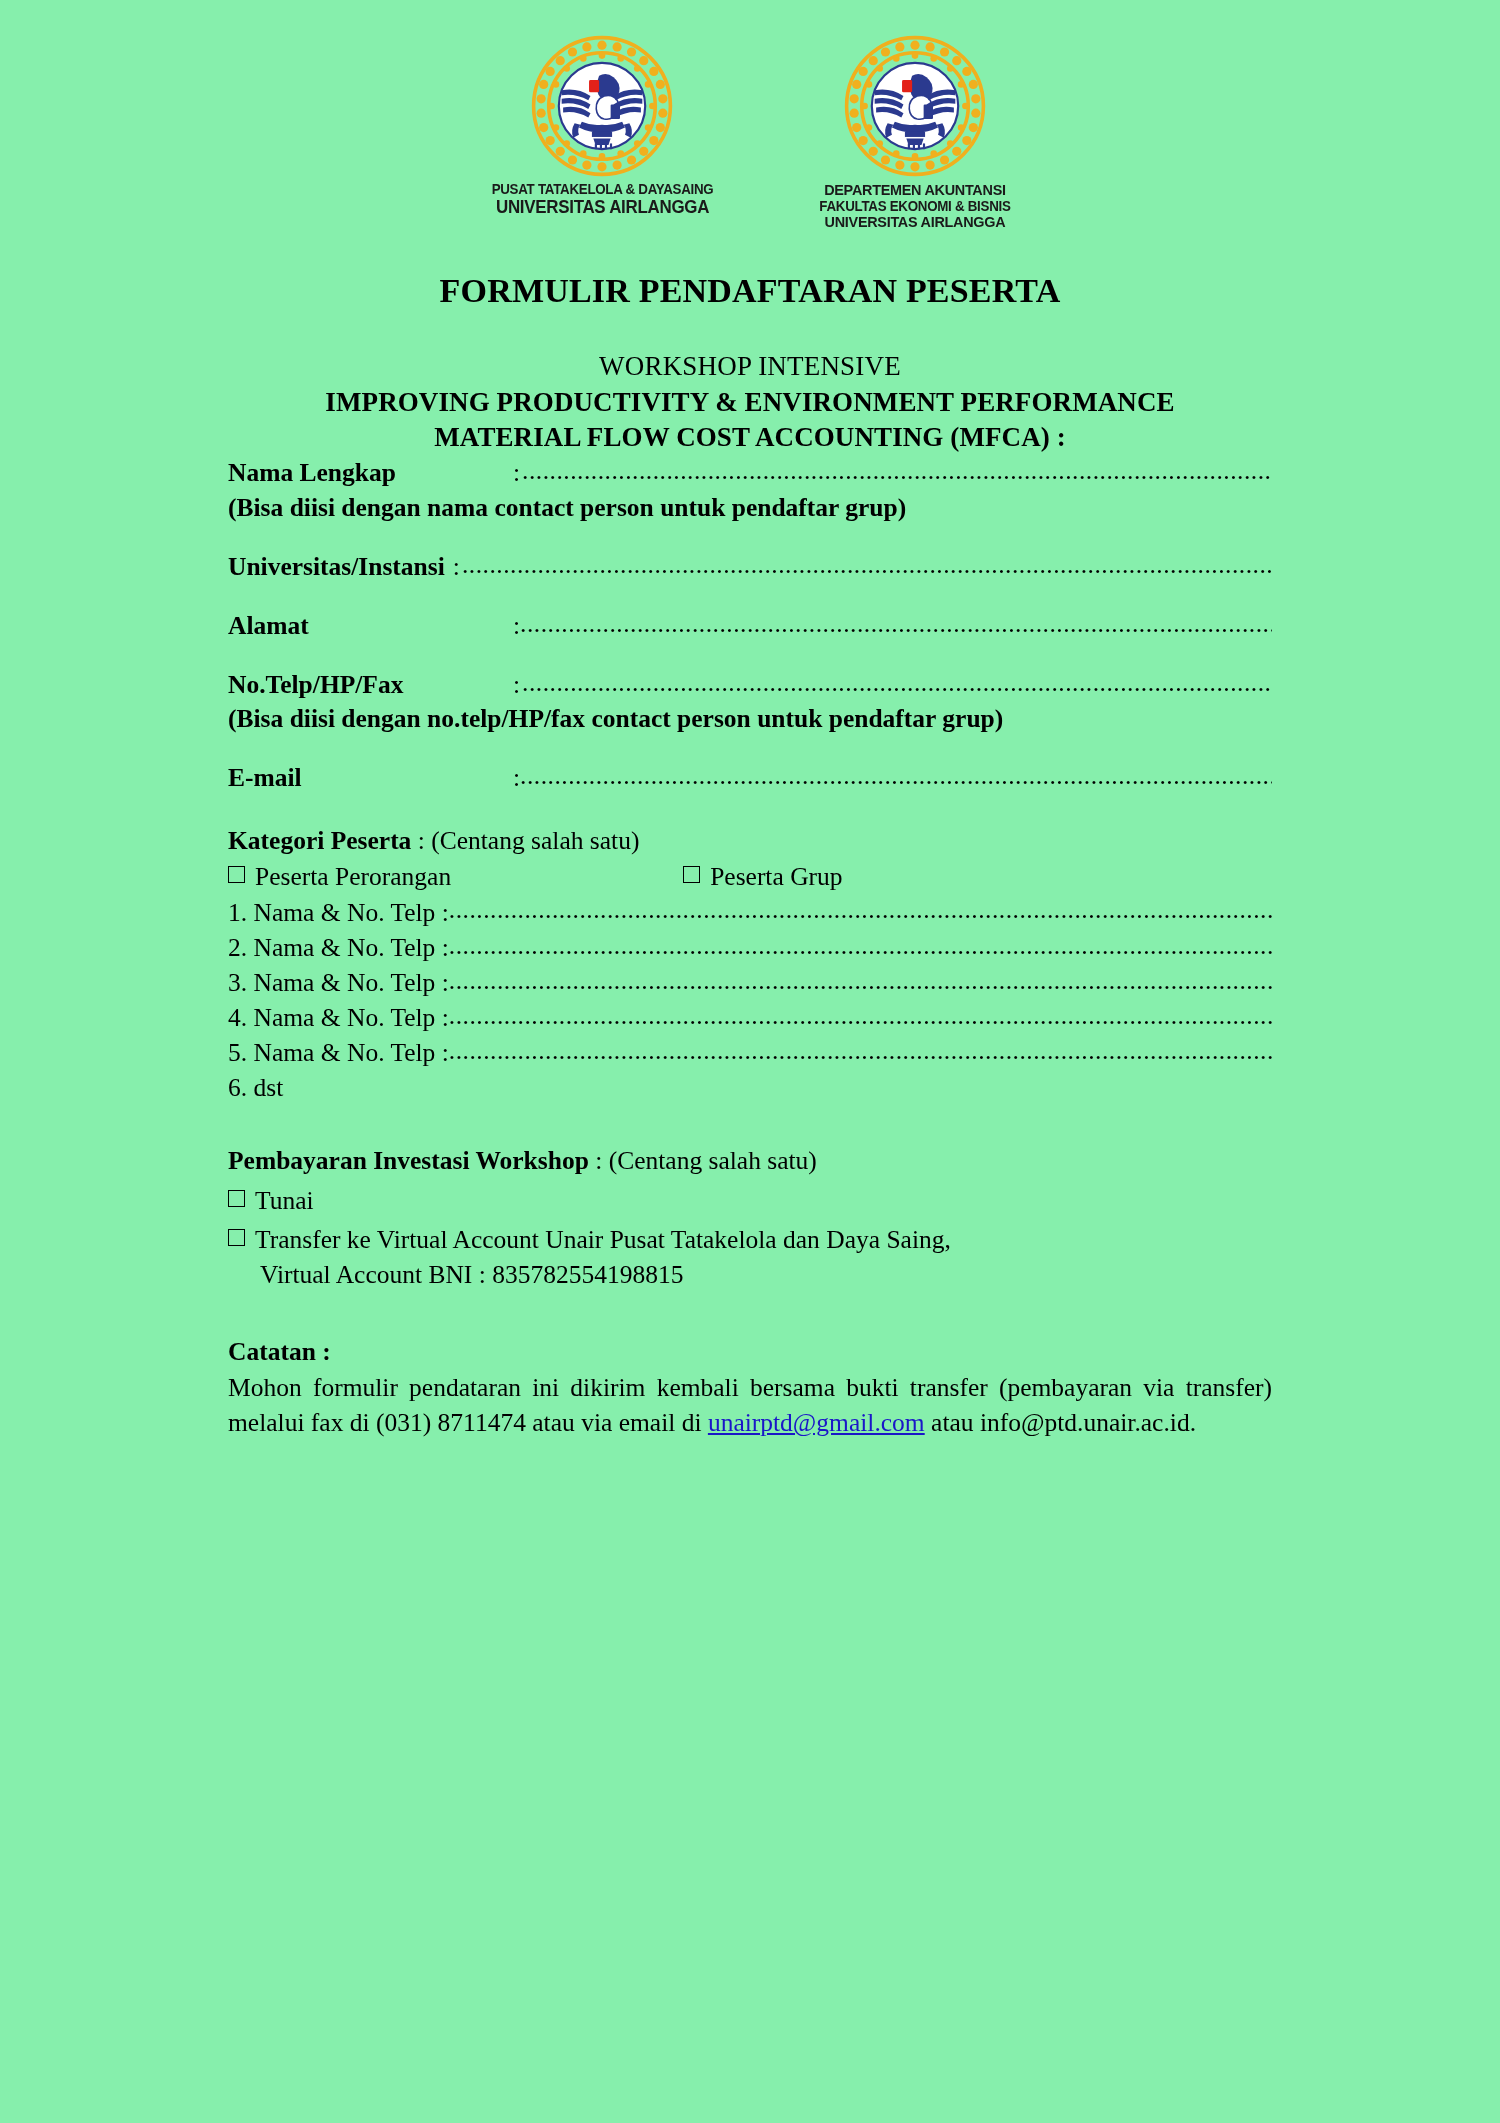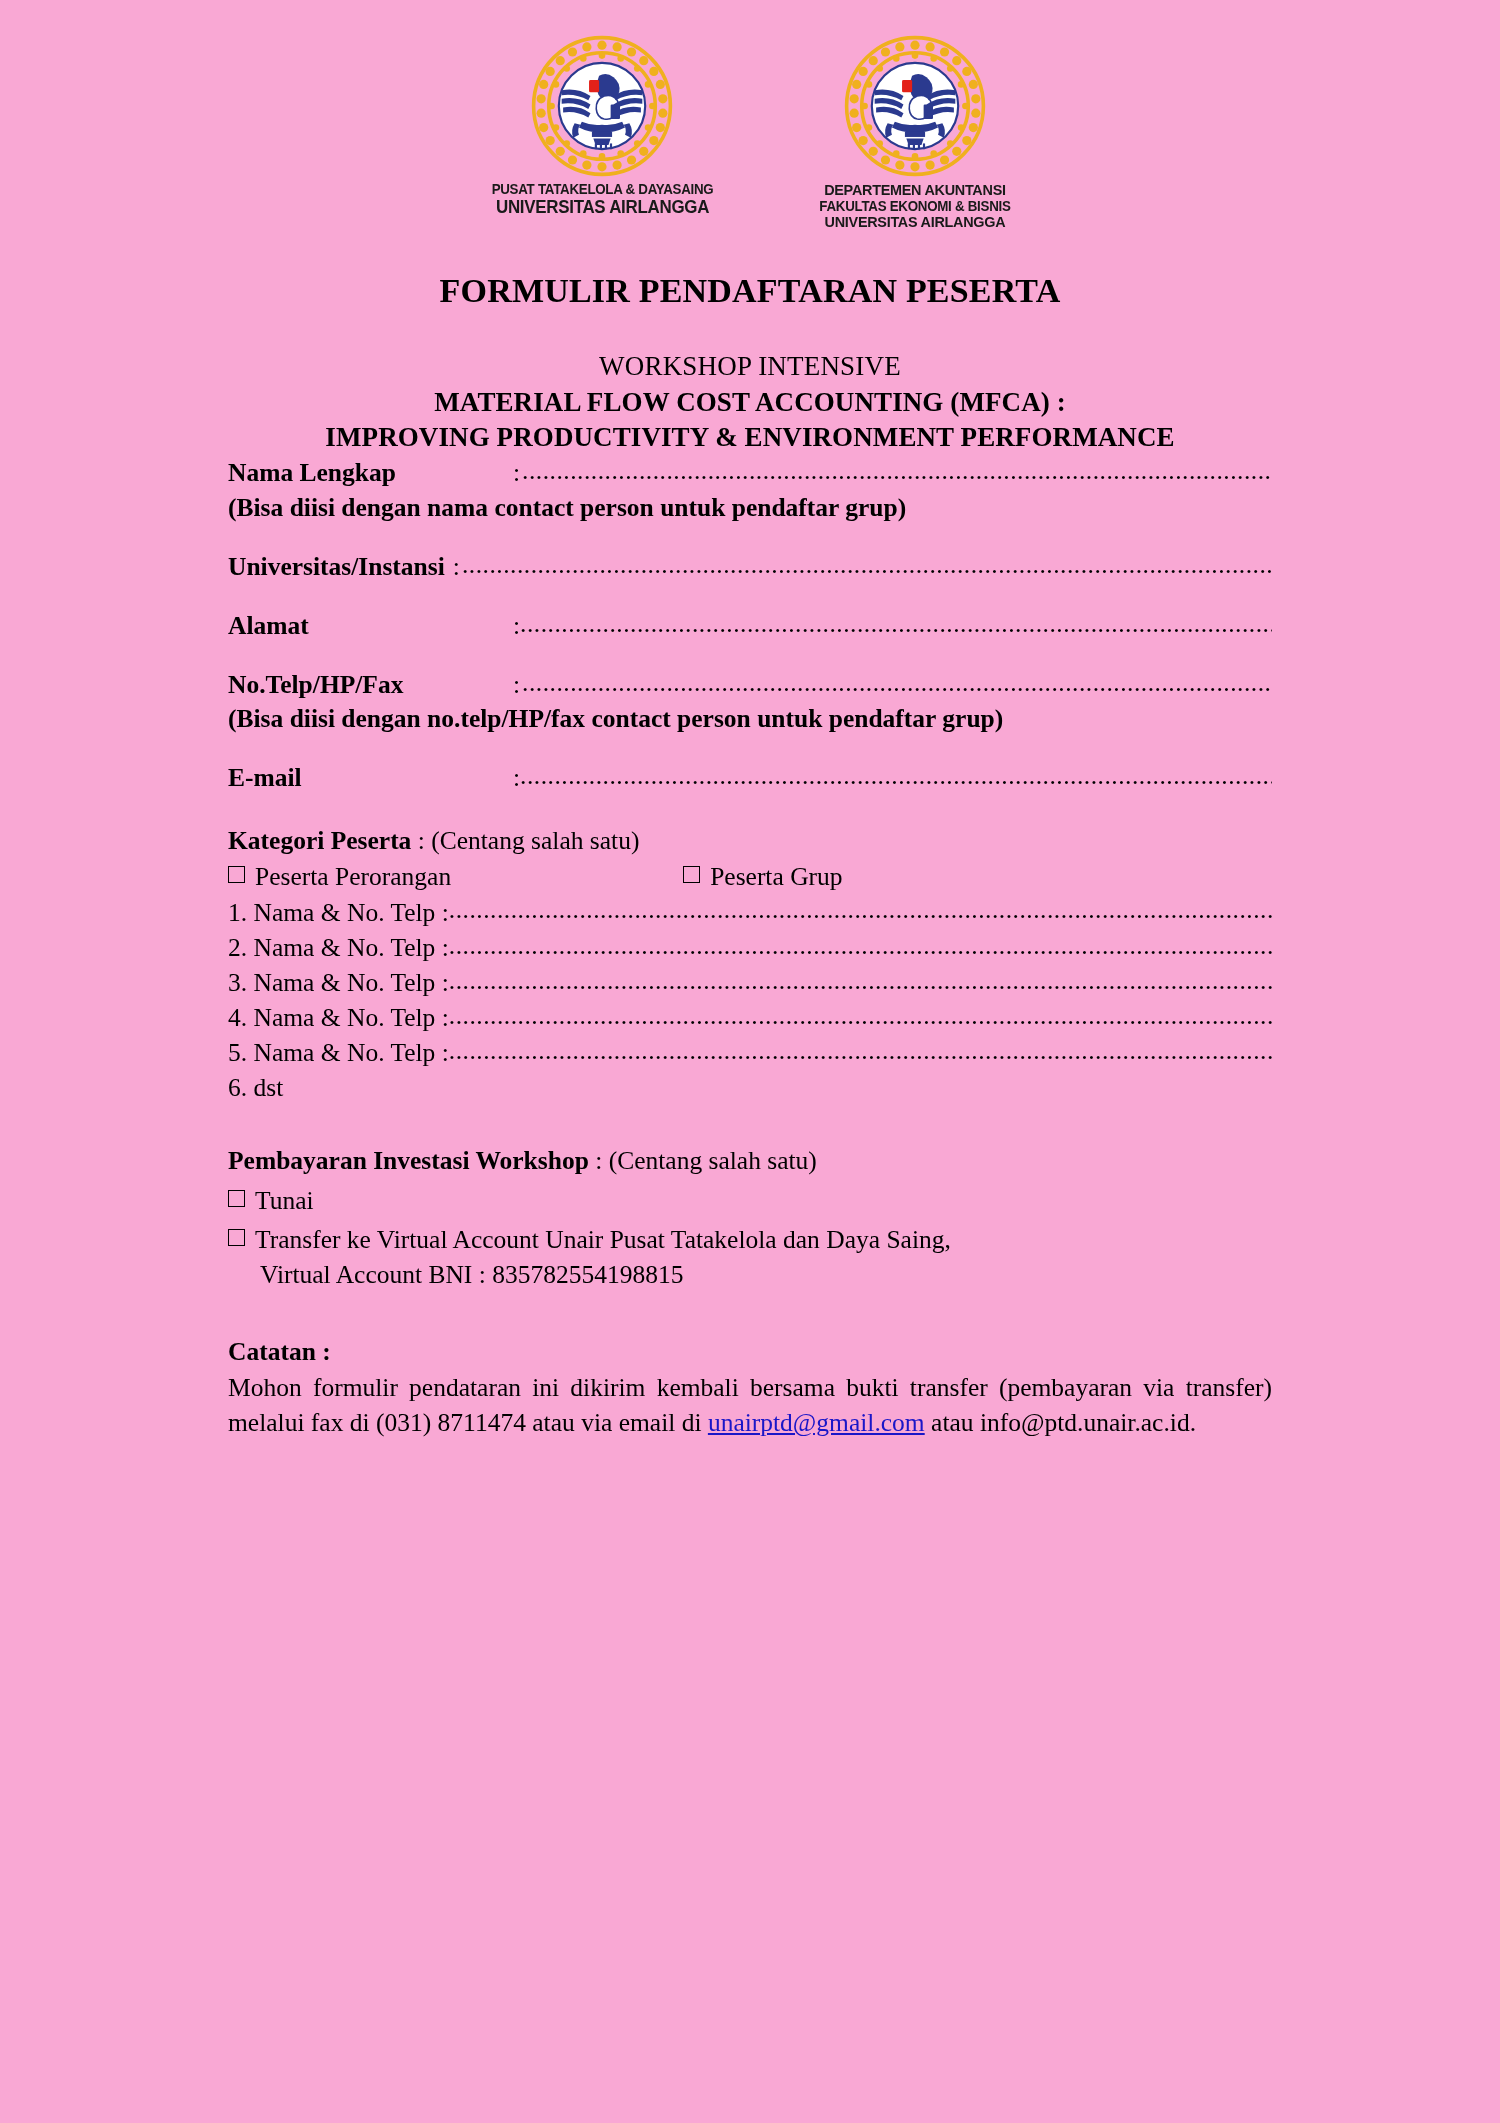--- a/index.html
+++ b/index.html
@@ -11,21 +11,21 @@
     width: 1500px;
     height: 2123px;
     font-family: "Liberation Serif", serif;
     color: #000000;
     -webkit-font-smoothing: antialiased;
   }
   .page {
     position: relative;
     width: 1500px;
     height: 2123px;
-    background: #f9a8d4;
+    background: #86efac;
     overflow: hidden;
   }
 
   
   .logo-row {
     display: flex;
     justify-content: center;
     align-items: flex-start;
     gap: 88px;
     padding-top: 34px;
@@ -367,22 +367,22 @@
       </div>
     </div>
   </div>
 
   <div class="doc-title">
     <div>FORMULIR PENDAFTARAN PESERTA</div>
   </div>
 
   <div class="subtitle-block">
     <div class="sub-light">WORKSHOP INTENSIVE</div>
+    <div class="sub-bold">IMPROVING PRODUCTIVITY &amp; ENVIRONMENT PERFORMANCE</div>
     <div class="sub-bold">MATERIAL FLOW COST ACCOUNTING (MFCA) :</div>
-    <div class="sub-bold">IMPROVING PRODUCTIVITY &amp; ENVIRONMENT PERFORMANCE</div>
   </div>
 
   <div class="body-wrap">
 
     <div class="field-row first">
       <span class="field-label w-fixed">Nama Lengkap</span>
       <span class="field-colon">:</span>
       <span class="dots">...........................................................................................................................</span>
     </div>
     <div class="hint">(Bisa diisi dengan nama contact person untuk pendaftar grup)</div>

